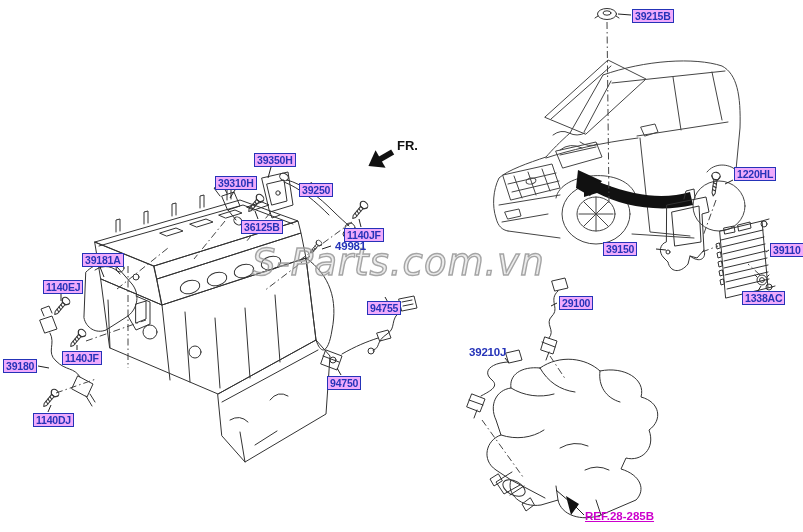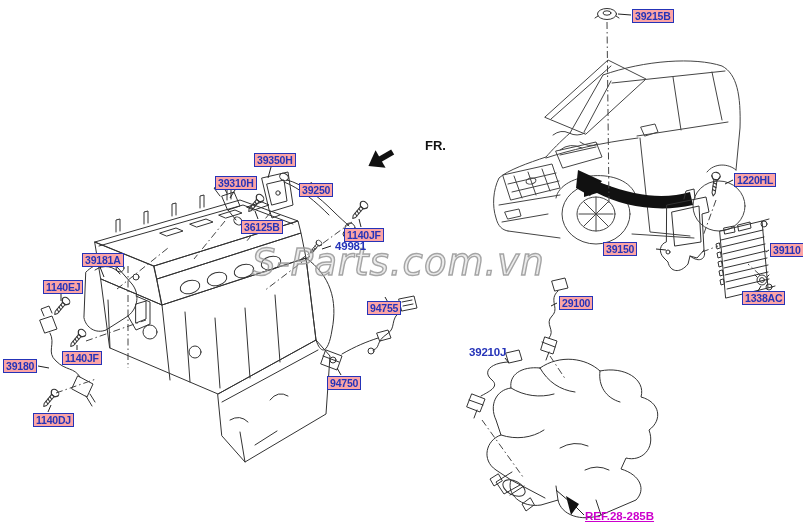--- a/index.html
+++ b/index.html
@@ -5,26 +5,26 @@
   html,body{margin:0;padding:0;background:#fff;}
   #stage{position:relative;width:803px;height:532px;background:#fff;overflow:hidden;
          font-family:"Liberation Sans",sans-serif;}
   #art{position:absolute;left:0;top:0;z-index:1;}
   .ln{fill:none;stroke:#333;stroke-width:1;stroke-linecap:round;stroke-linejoin:round;}
   .car{fill:none;stroke:#454545;stroke-width:1;stroke-linecap:round;stroke-linejoin:round;}
   .dash{fill:none;stroke:#444;stroke-width:1;stroke-dasharray:7 3 1.5 3;}
   .ldr{fill:none;stroke:#222;stroke-width:1;}
   .blk{fill:#111;stroke:none;}
   .plabel{position:absolute;z-index:5;font-size:10.5px;font-weight:bold;letter-spacing:-0.2px;
-          color:#2533b8;border:1px solid #2533b8;background:#fca5a5;padding:0 2px;
+          color:#2533b8;border:1px solid #2533b8;background:#f0abfc;padding:0 2px;
           line-height:12px;white-space:nowrap;cursor:pointer;}
   .plabel.plain{border:none;background:transparent;font-size:11.5px;}
   .ref-label{position:absolute;z-index:5;font-size:11.5px;font-weight:bold;color:#cc00cc;
              text-decoration:underline;white-space:nowrap;cursor:pointer;}
-  .fr-label{position:absolute;z-index:5;font-size:13px;font-weight:bold;color:#111;margin-left:28px;}
+  .fr-label{position:absolute;z-index:5;font-size:13px;font-weight:bold;color:#111;}
   .watermark{position:absolute;z-index:4;left:252px;top:241px;
              font-family:"DejaVu Sans",sans-serif;font-style:italic;font-weight:normal;
              font-size:37px;letter-spacing:1px;color:rgba(190,190,190,0.30);
              -webkit-text-stroke:1.4px rgba(150,150,150,0.85);pointer-events:none;}
 </style>
 </head>
 <body>
 
 <div id="stage">
 
@@ -262,21 +262,21 @@
 <div class="plabel" style="left:82px;top:253px">39181A</div>
 <div class="plabel" style="left:43px;top:280px">1140EJ</div>
 <div class="plabel" style="left:62px;top:351px">1140JF</div>
 <div class="plabel" style="left:3px;top:359px">39180</div>
 <div class="plabel" style="left:33px;top:413px">1140DJ</div>
 <div class="plabel" style="left:367px;top:301px">94755</div>
 <div class="plabel" style="left:327px;top:376px">94750</div>
 <div class="plabel" style="left:559px;top:296px">29100</div>
 <div class="plabel plain" style="left:467px;top:346px">39210J</div>
 <div class="plabel" style="left:603px;top:242px">39150</div>
-<div class="plabel" style="left:734px;top:173px">1220HL</div>
+<div class="plabel" style="left:734px;top:167px">1220HL</div>
 <div class="plabel" style="left:770px;top:243px">39110</div>
 <div class="plabel" style="left:742px;top:291px">1338AC</div>
 
 <div class="fr-label" style="left:397px;top:138px">FR.</div>
 
 <div class="ref-label" style="left:585px;top:510px">REF.28-285B</div>
 
 <div class="watermark">S-Parts.com.vn</div>
 
 </div>

